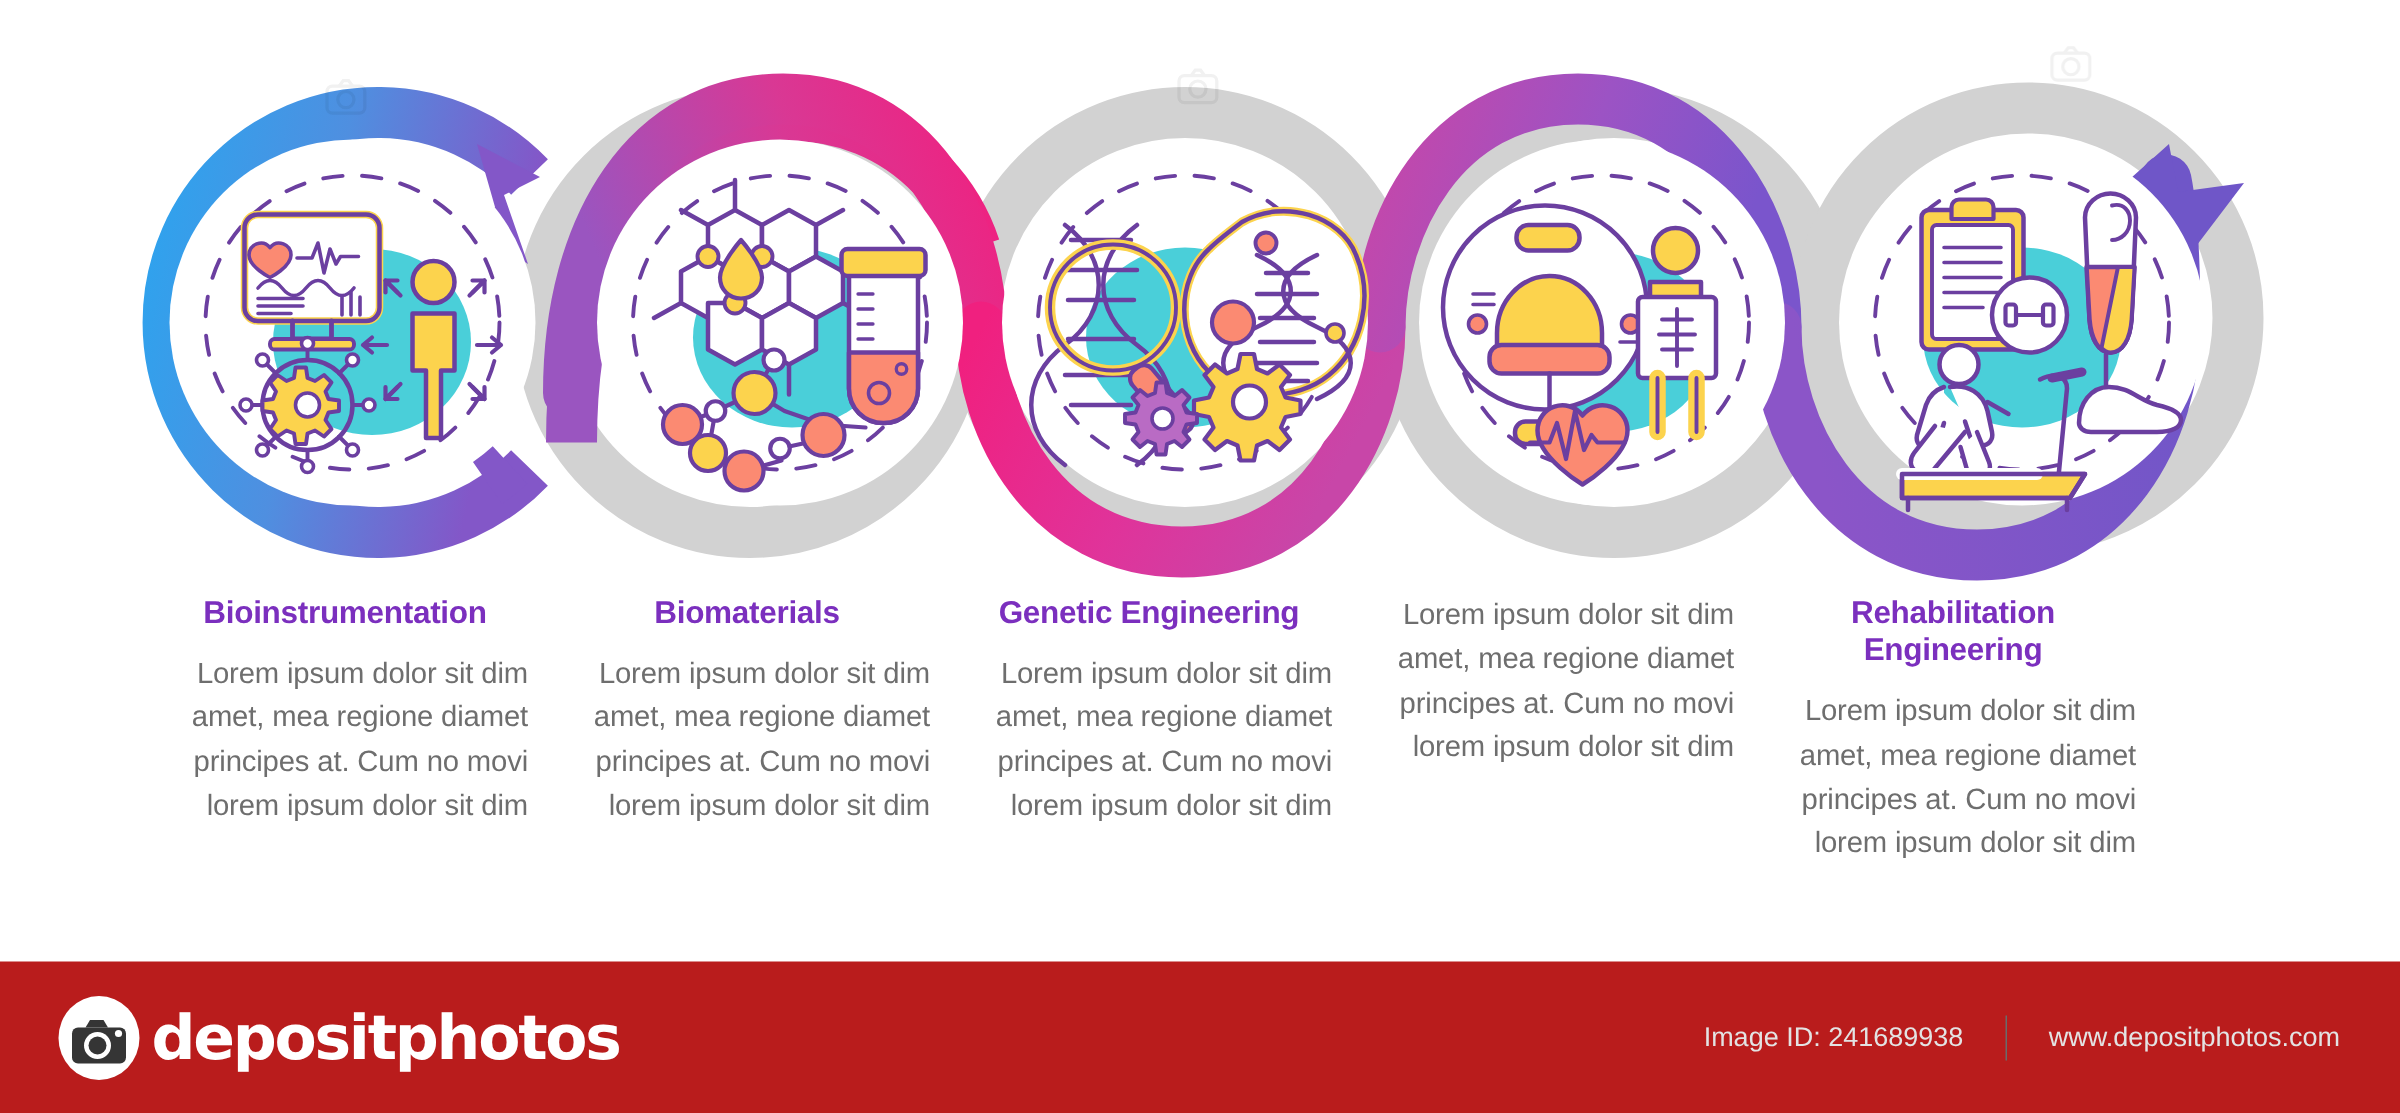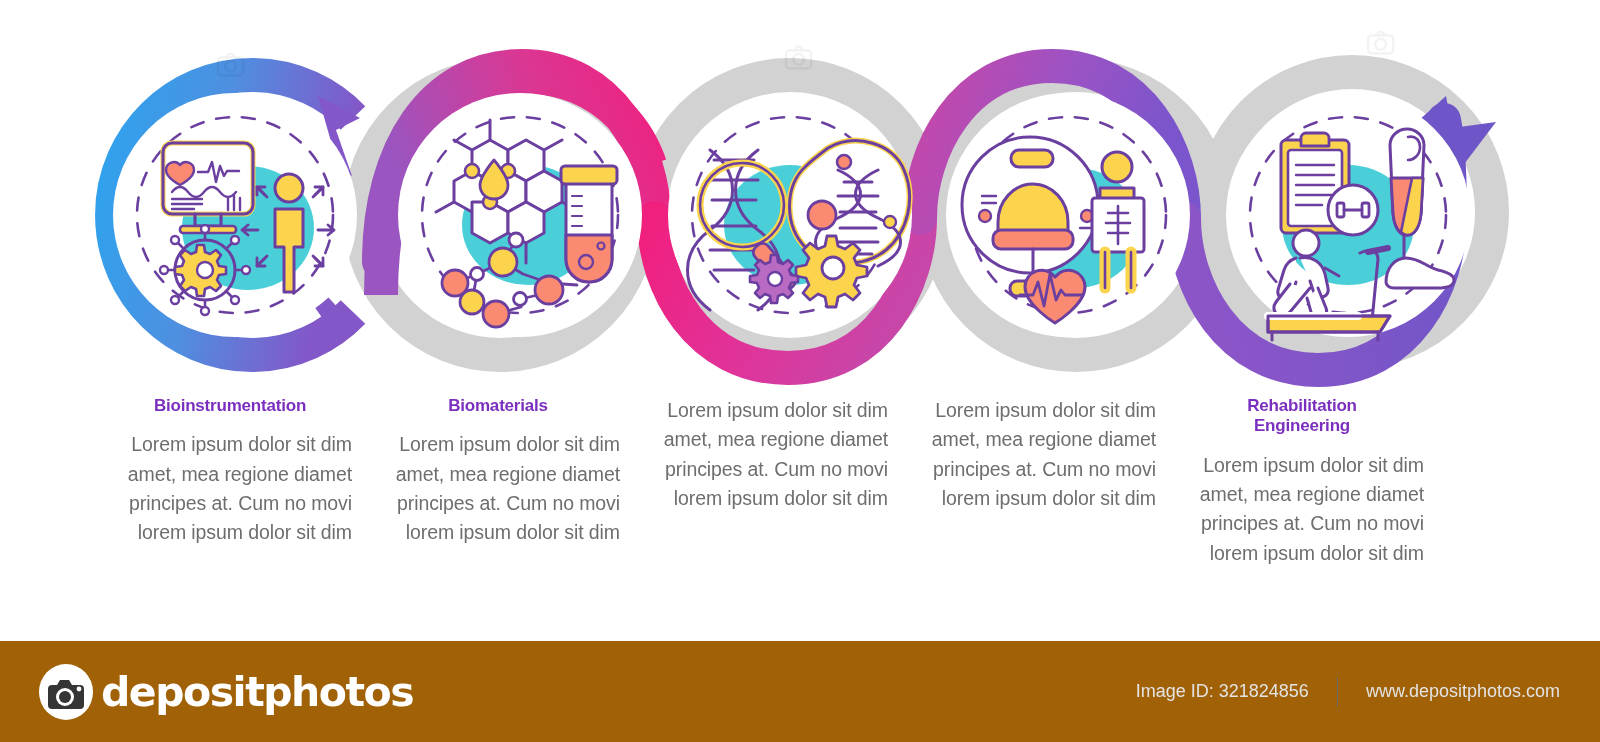--- a/index.html
+++ b/index.html
@@ -37,21 +37,21 @@
     display: flex;
     padding: 0 96px;
   }
   .col {
     width: 268px;
     padding: 0 12px;
     text-align: center;
   }
   .col-title {
     color: #7B2FBE;
-    font-size: 17px;
+    font-size: 21px;
     font-weight: bold;
     line-height: 1.2;
     letter-spacing: -0.2px;
     margin-bottom: 14px;
     white-space: pre-line;
   }
   .col-body {
     color: #6E6E6E;
     font-size: 19.5px;
     line-height: 1.5;
@@ -59,21 +59,21 @@
     text-align: right;
   }
 
   
   #footer {
     position: absolute;
     left: 0;
     top: 641px;
     width: 1600px;
     height: 101px;
-    background: #a16207;
+    background: #b91c1c;
     display: flex;
     align-items: center;
   }
   #footer-logo {
     display: flex;
     align-items: center;
     margin-left: 38px;
   }
   #footer-brand {
     color: #ffffff;
@@ -436,20 +436,21 @@
   <div id="columns">
     <div class="col">
       <div class="col-title">Bioinstrumentation</div>
       <div class="col-body">Lorem ipsum dolor sit dim amet, mea regione diamet principes at. Cum no movi lorem ipsum dolor sit dim</div>
     </div>
     <div class="col">
       <div class="col-title">Biomaterials</div>
       <div class="col-body">Lorem ipsum dolor sit dim amet, mea regione diamet principes at. Cum no movi lorem ipsum dolor sit dim</div>
     </div>
     <div class="col">
+      <div class="col-title">Genetic Engineering</div>
       <div class="col-body">Lorem ipsum dolor sit dim amet, mea regione diamet principes at. Cum no movi lorem ipsum dolor sit dim</div>
     </div>
     <div class="col">
       <div class="col-body">Lorem ipsum dolor sit dim amet, mea regione diamet principes at. Cum no movi lorem ipsum dolor sit dim</div>
     </div>
     <div class="col">
       <div class="col-title">Rehabilitation
 Engineering</div>
       <div class="col-body">Lorem ipsum dolor sit dim amet, mea regione diamet principes at. Cum no movi lorem ipsum dolor sit dim</div>
     </div>
@@ -461,19 +462,19 @@
         <ellipse cx="28" cy="29" rx="27" ry="28" fill="#ffffff"></ellipse>
         <rect x="10" y="22" width="36" height="24" rx="4" fill="#353535"></rect>
         <path d="M19,22 l3,-5 h9 l3,5 z" fill="#353535"></path>
         <circle cx="27" cy="34" r="9" fill="#ffffff"></circle>
         <circle cx="27" cy="34" r="6" fill="#353535"></circle>
         <circle cx="41" cy="26" r="2.4" fill="#ffffff"></circle>
       </svg>
       <div id="footer-brand">depositphotos</div>
     </div>
     <div id="footer-right">
-      <span>Image ID: 321824856</span>
+      <span>Image ID: 241689938</span>
       <span id="footer-divider"></span>
       <span>www.depositphotos.com</span>
     </div>
   </div>
 
 </div>
 
 </body></html>

